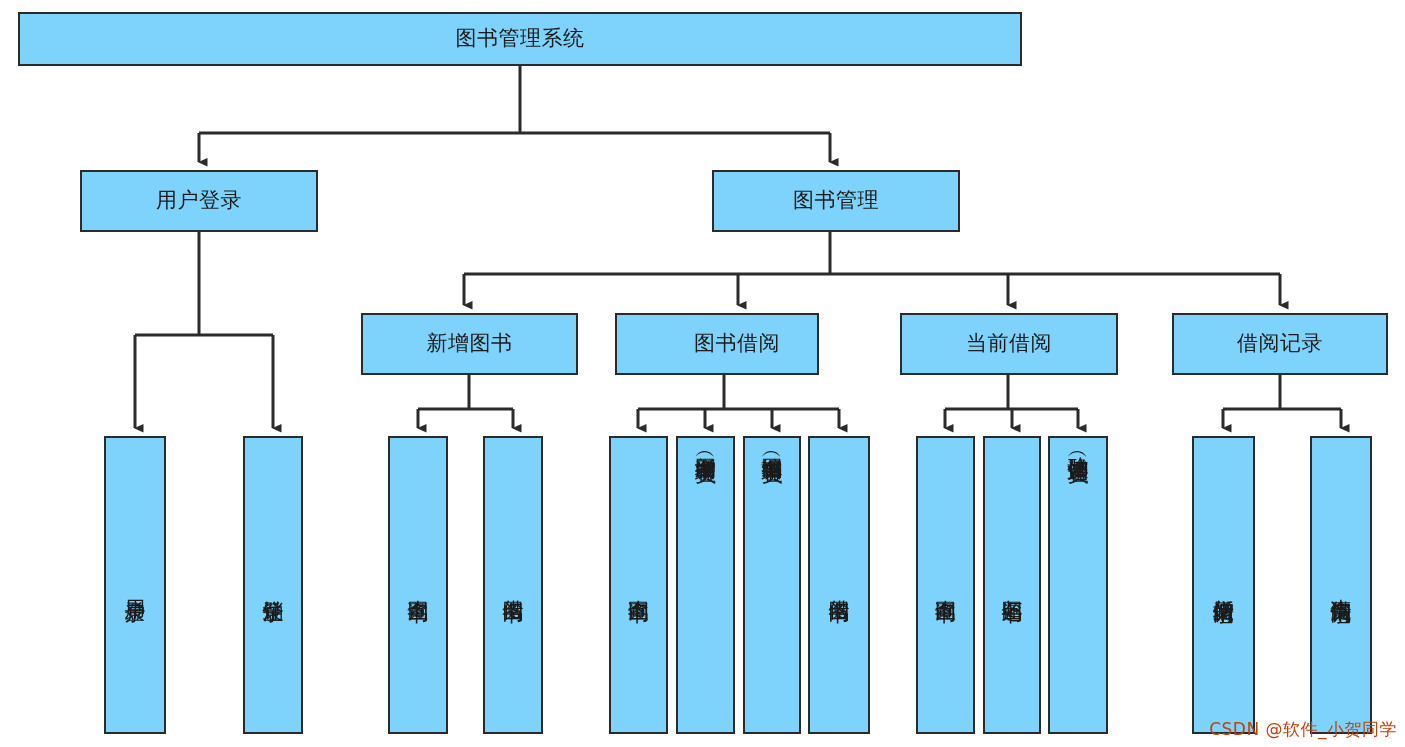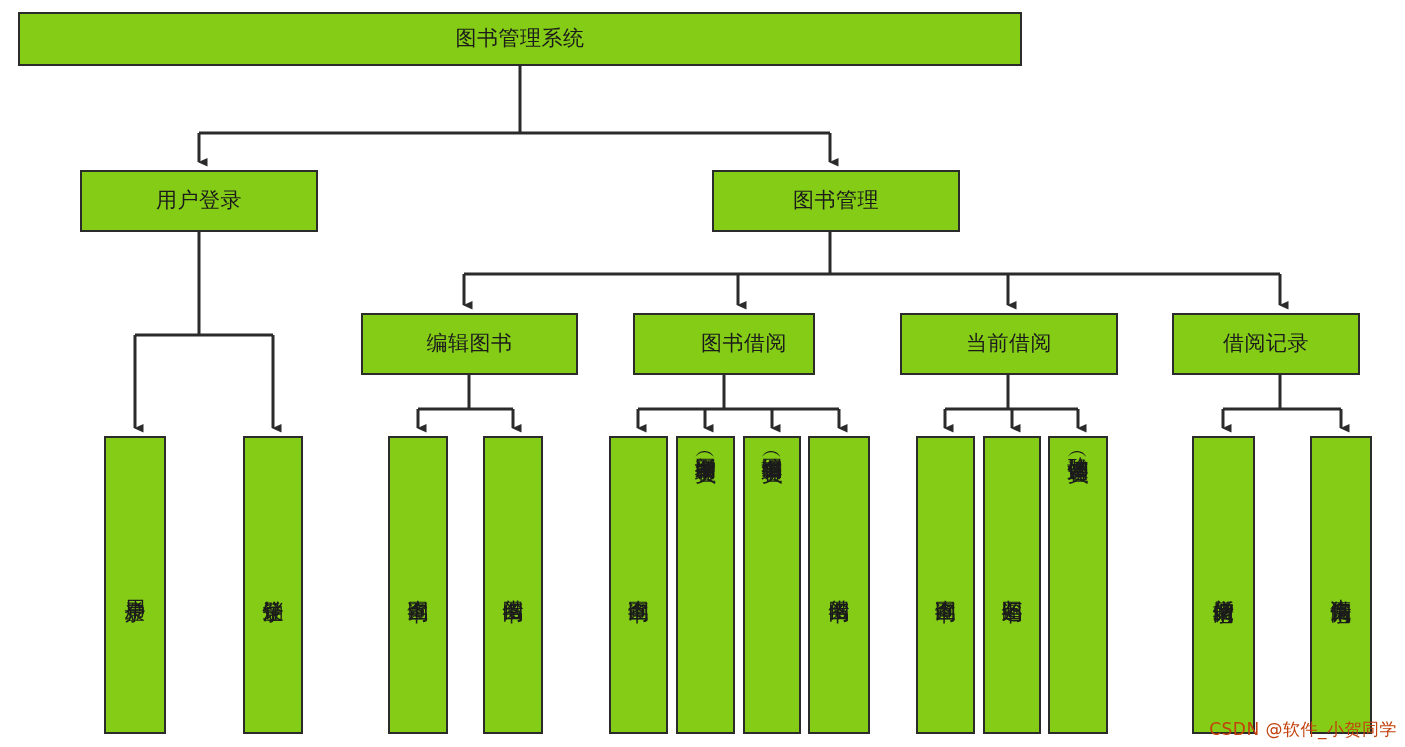--- a/index.html
+++ b/index.html
@@ -17,21 +17,21 @@
   #diagram-root {
     position: absolute;
     left: 0;
     top: 0;
     width: 1405px;
     height: 747px;
   }
   .node-box {
     position: absolute;
     box-sizing: border-box;
-    background: #84cc16;
+    background: #7dd3fc;
     border: 2px solid #2b2b2b;
     display: flex;
     align-items: center;
     justify-content: center;
   }
   .node-label-h {
     font-size: 21px;
     color: #1b1b1b;
     line-height: 1.2;
     white-space: nowrap;
@@ -139,29 +139,29 @@
   </div>
 
   <div class="node-box" id="node-l2-0" style="left: 80px; top: 170px; width: 238px; height: 62px;">
     <span class="node-label-h">用户登录</span>
   </div>
   <div class="node-box" id="node-l2-1" style="left: 712px; top: 170px; width: 248px; height: 62px;">
     <span class="node-label-h">图书管理</span>
   </div>
 
   <div class="node-box" id="node-l3-0" style="left: 361px; top: 313px; width: 217px; height: 62px;">
-    <span class="node-label-h">编辑图书</span>
-  </div>
-  <div class="node-box" id="node-l3-1" style="left: 633px; top: 313px; width: 182px; height: 62px; padding-left: 40px;">
+    <span class="node-label-h">新增图书</span>
+  </div>
+  <div class="node-box" id="node-l3-1" style="left: 615px; top: 313px; width: 204px; height: 62px; padding-left: 40px;">
     <span class="node-label-h">图书借阅</span>
   </div>
   <div class="node-box" id="node-l3-2" style="left: 900px; top: 313px; width: 218px; height: 62px;">
     <span class="node-label-h">当前借阅</span>
   </div>
-  <div class="node-box" id="node-l3-3" style="left: 1172px; top: 313px; width: 188px; height: 62px;">
+  <div class="node-box" id="node-l3-3" style="left: 1172px; top: 313px; width: 216px; height: 62px;">
     <span class="node-label-h">借阅记录</span>
   </div>
 
   <div class="node-box" id="node-leaf-0" style="left: 104px; top: 436px; width: 62px; height: 298px;">
     <span class="leaf-inner">
         <span class="node-label-v">用户登录</span>
       </span>
   </div>
   <div class="node-box" id="node-leaf-1" style="left: 243px; top: 436px; width: 60px; height: 298px;">
     <span class="leaf-inner">

